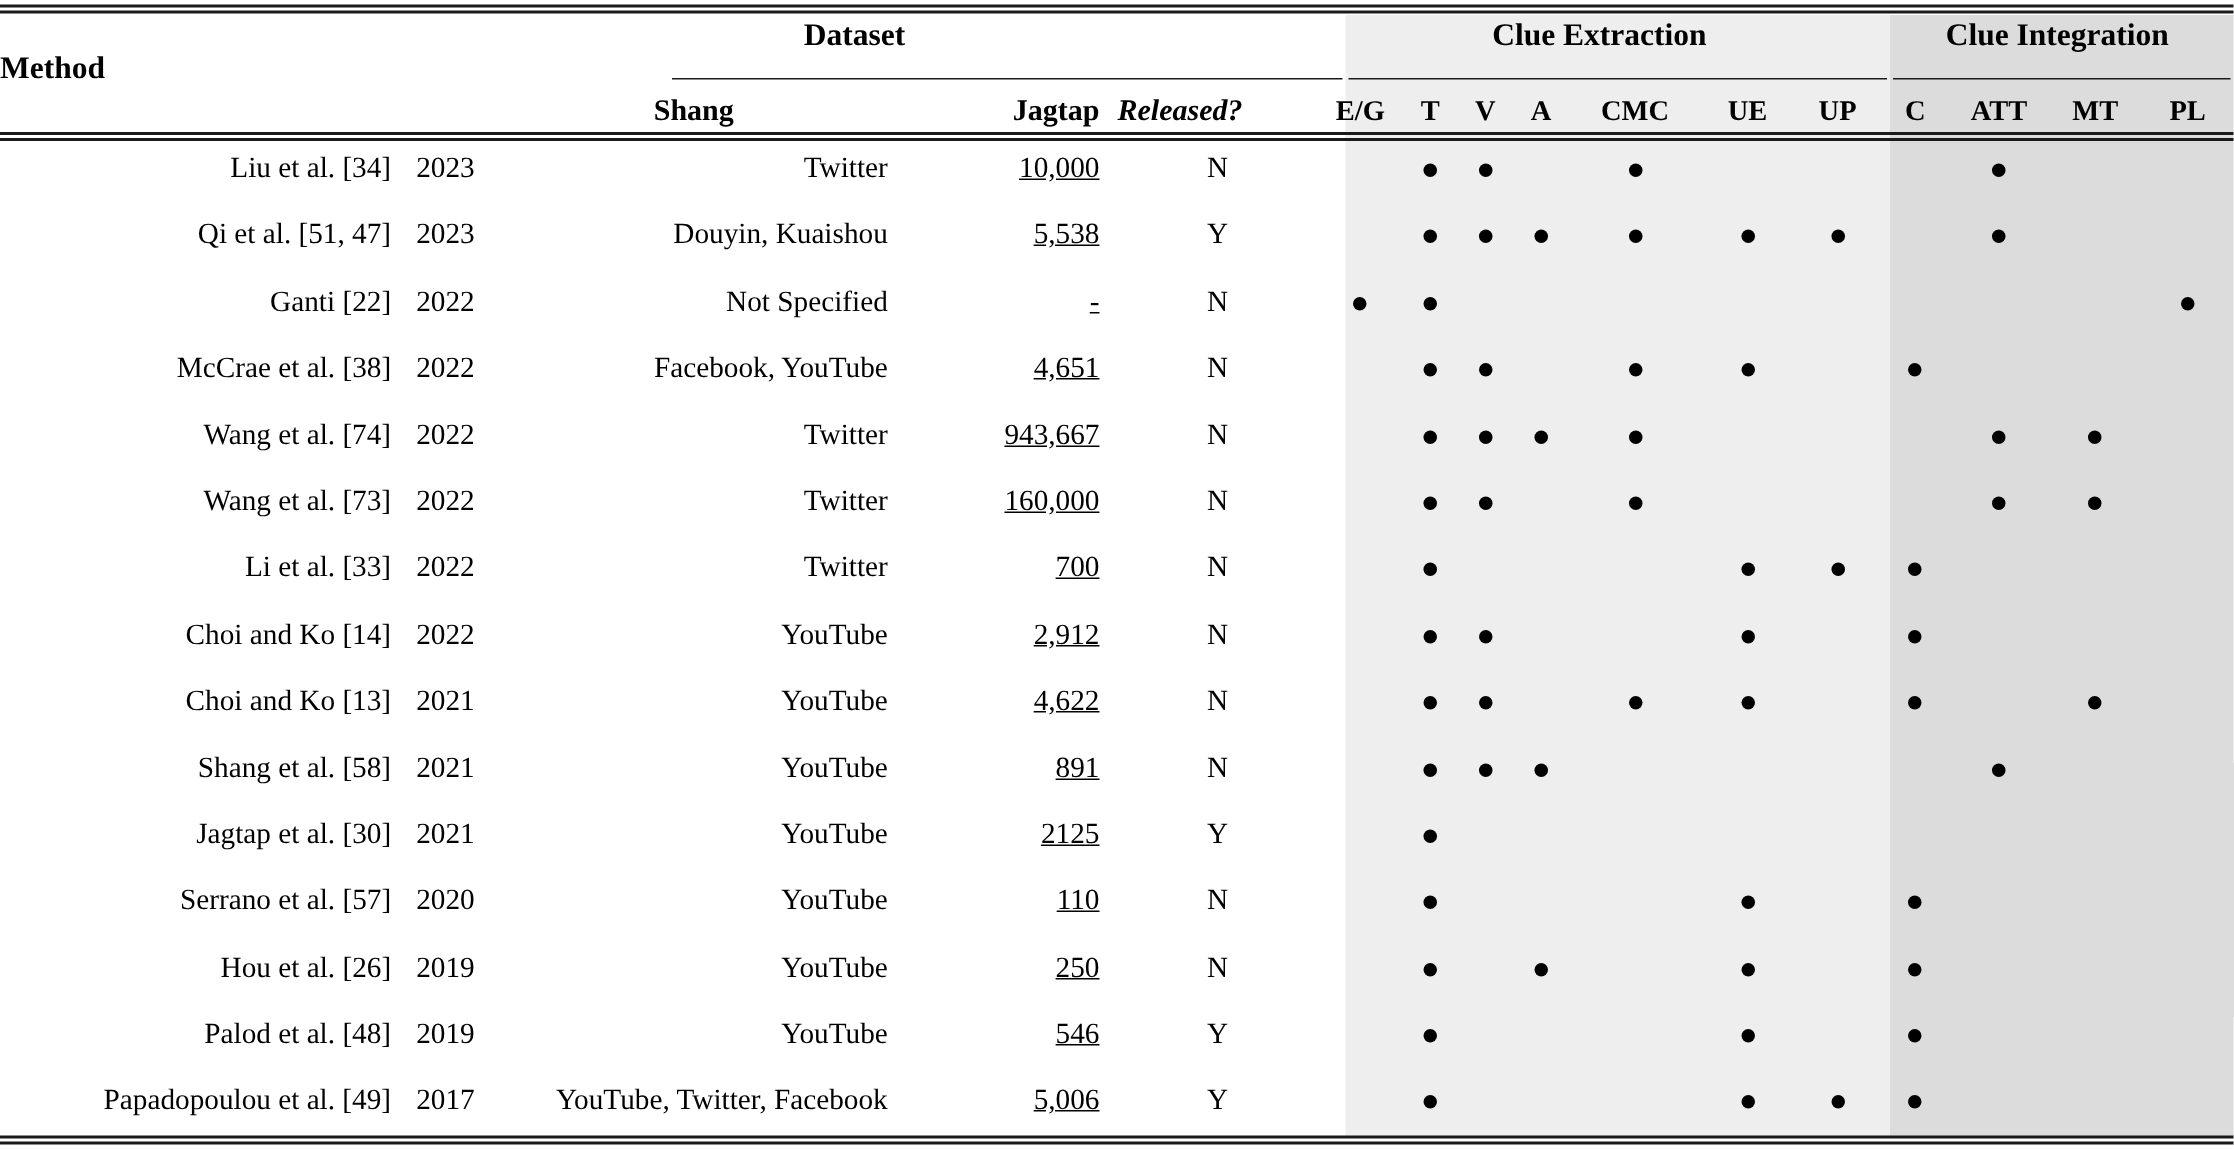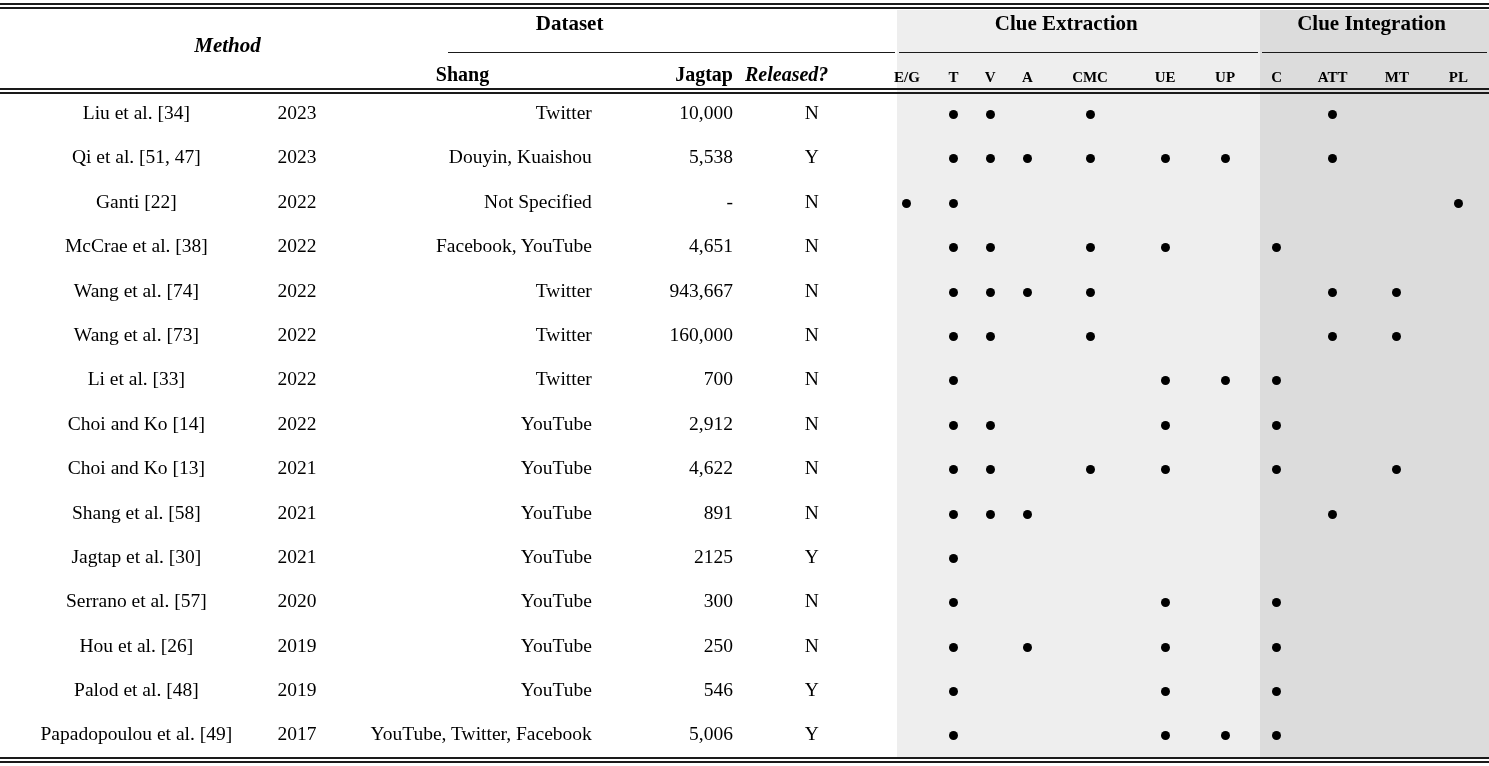--- a/index.html
+++ b/index.html
@@ -88,50 +88,49 @@
     white-space: nowrap;
   }
   .hdr-group {
     height: 46px;
     font-size: 21px;
     text-align: center;
     vertical-align: middle;
   }
   .hdr-method {
     font-size: 21px;
-    text-align: right;
+    text-align: left;
     vertical-align: middle;
-    font-style: italic;
   }
   .hdr-sub {
     height: 40px;
     font-size: 20px;
     vertical-align: bottom;
     padding-bottom: 5px;
   }
   .hdr-sub-small {
     height: 40px;
-    font-size: 15px;
+    font-size: 19px;
     text-align: center;
     vertical-align: bottom;
     padding-bottom: 5px;
   }
 
   
   tbody td {
     padding: 0;
     height: 44.4px;
     vertical-align: middle;
     white-space: nowrap;
     font-size: 19.5px;
   }
-  .c-method { text-align: center;   padding-left: 12px; }
+  .c-method { text-align: right;   padding-left: 12px; }
   .c-year   { text-align: center; }
   .c-source { text-align: right; }
-  .c-amount { text-align: right;  padding-right: 12px; }
+  .c-amount { text-align: right;  padding-right: 12px; text-decoration: underline; }
   .c-rel    { text-align: center; }
   .c-mark   { text-align: center; }
 
   .dot {
     display: inline-block;
     width: 9px;
     height: 9px;
     border-radius: 50%;
     background: #000000;
     vertical-align: middle;
@@ -411,21 +410,21 @@
           <td class="c-mark"><span class="dot off"></span></td>
           <td class="c-mark"><span class="dot off"></span></td>
           <td class="c-mark"><span class="dot off"></span></td>
           <td class="c-mark"><span class="dot off"></span></td>
           <td class="c-mark"><span class="dot off"></span></td>
         </tr>
         <tr>
           <td class="c-method">Serrano et al. [57]</td>
           <td class="c-year">2020</td>
           <td class="c-source">YouTube</td>
-          <td class="c-amount">300</td>
+          <td class="c-amount">110</td>
           <td class="c-rel">N</td>
           <td class="c-mark"><span class="dot off"></span></td>
           <td class="c-mark"><span class="dot"></span></td>
           <td class="c-mark"><span class="dot off"></span></td>
           <td class="c-mark"><span class="dot off"></span></td>
           <td class="c-mark"><span class="dot off"></span></td>
           <td class="c-mark"><span class="dot"></span></td>
           <td class="c-mark"><span class="dot off"></span></td>
           <td class="c-mark"><span class="dot"></span></td>
           <td class="c-mark"><span class="dot off"></span></td>

